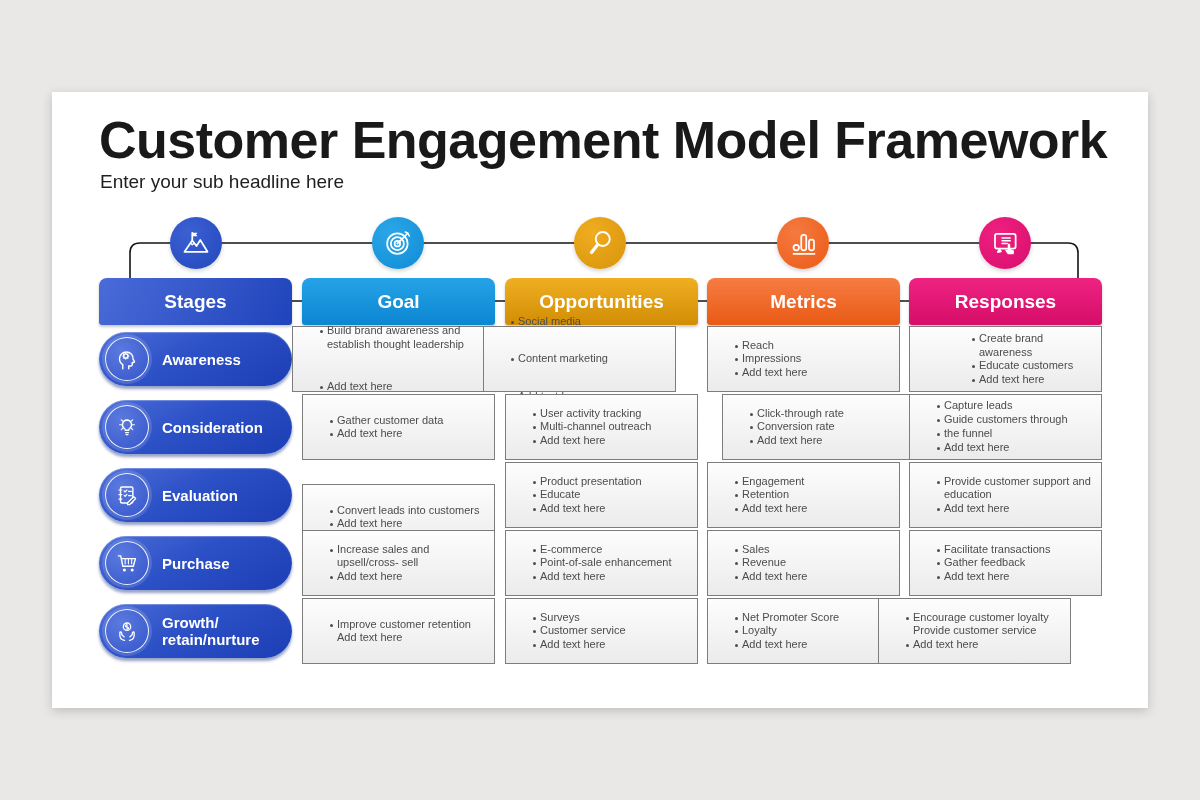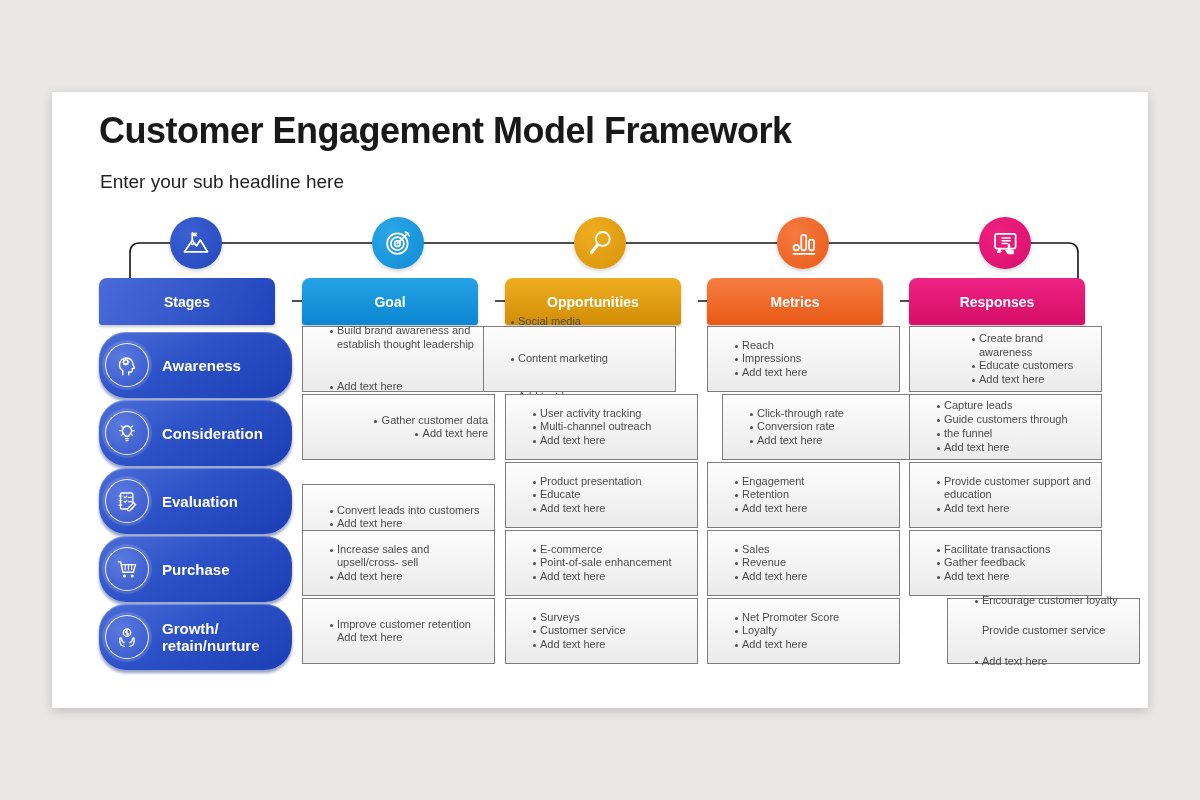--- a/index.html
+++ b/index.html
@@ -1,43 +1,43 @@
 <!DOCTYPE html>
 <html><head>
 <meta charset="utf-8">
 <style>
   html,body{margin:0;padding:0;}
   .page{position:relative;width:1200px;height:800px;background:#e9e8e6;overflow:hidden;
         font-family:"Liberation Sans",sans-serif;}
   .slide{position:absolute;left:52px;top:92px;width:1096px;height:616px;background:#ffffff;
          box-shadow:0 3px 10px rgba(0,0,0,.18);}
-  .title{position:absolute;left:47px;top:18px;font-size:36px;font-weight:bold;letter-spacing:-.5px;
+  .title{position:absolute;left:47px;top:18px;font-size:52px;font-weight:bold;letter-spacing:-.5px;
          color:#191919;}
   .subtitle{position:absolute;left:48px;top:79px;font-size:19px;color:#1f1f1f;}
 
   .connector{position:absolute;left:0;top:0;width:1096px;height:616px;pointer-events:none;}
 
   .head-circle{position:absolute;top:125px;width:52px;height:52px;border-radius:50%;
                display:flex;align-items:center;justify-content:center;box-shadow:0 2px 4px rgba(0,0,0,.18);}
   .hc-stages{left:118px;background:radial-gradient(circle at 35% 30%,#3c60d2,#2248bd);}
   .hc-goal{left:320px;background:radial-gradient(circle at 35% 30%,#2ba7e8,#0e8bd5);}
   .hc-opps{left:522px;background:radial-gradient(circle at 35% 30%,#f0ad20,#d8930a);}
   .hc-metrics{left:725px;background:radial-gradient(circle at 35% 30%,#f57a40,#ea5a16);}
   .hc-resp{left:927px;background:radial-gradient(circle at 35% 30%,#ee2080,#d90e6c);}
 
-  .col-header{position:absolute;top:186px;width:176px;height:47px;border-radius:8px 8px 3px 3px;
-              display:flex;align-items:center;justify-content:center;color:#fff;font-size:14px;
+  .col-header{position:absolute;top:186px;width:193px;height:47px;border-radius:8px 8px 3px 3px;
+              display:flex;align-items:center;justify-content:center;color:#fff;font-size:19px;
               font-weight:bold;box-shadow:0 2px 3px rgba(0,0,0,.22);}
   .ch-stages{left:47px;background:linear-gradient(120deg,#4a6bd8,#1f43bb);}
   .ch-goal{left:250px;background:linear-gradient(180deg,#26a3e7,#0b86d1);text-align:right;}
   .ch-opps{left:453px;background:linear-gradient(180deg,#f0ae22,#d18e05);}
   .ch-metrics{left:655px;background:linear-gradient(180deg,#f67c42,#e95a15);}
   .ch-resp{left:857px;background:linear-gradient(180deg,#ee2282,#d60d69);}
 
-  .pill{position:absolute;left:47px;width:193px;height:66px;border-radius:27px;
+  .pill{position:absolute;left:47px;width:193px;height:54px;border-radius:27px;
         background:linear-gradient(150deg,#4c6dd8 0%,#2c50c6 45%,#1c3eb5 100%);
         display:flex;align-items:center;
         box-shadow:0 3px 3px rgba(23,48,130,.45), inset 0 1px 1px rgba(255,255,255,.3);}
   .pill-circle{flex:none;width:42px;height:42px;margin-left:6px;border-radius:50%;
         background:radial-gradient(circle at 35% 30%,#5b7ade,#3656cc);
         border:1.5px solid rgba(255,255,255,.92);
         box-shadow:0 0 0 3px rgba(255,255,255,.14);
         display:flex;align-items:center;justify-content:center;}
   .pill-label{margin-left:13px;color:#fff;font-size:15px;font-weight:bold;line-height:17px;
         white-space:pre-line;}
@@ -176,35 +176,35 @@
           <path d="M12 6.3 c-.9 0-1.5.4-1.5 1 0 1.3 3 .6 3 1.9 0 .6-.7 1-1.5 1 M12 5.6 v5" stroke-width="1"></path>
           <path d="M9.7 20.6 c-2.6-.3-4.3-2-4.3-4.6 v-2.6 c0-.9 1.3-.9 1.5 0 l.5 2.4 1.9 1.6"></path>
           <path d="M14.3 20.6 c2.6-.3 4.3-2 4.3-4.6 v-2.6 c0-.9-1.3-.9-1.5 0 l-.5 2.4 -1.9 1.6"></path>
         </svg>
       </div>
       <span class="pill-label">Growth/
 retain/nurture</span>
     </div>
 
     <div id="matrix-grid">
-        <div class="cell" style="left: 250px; top: 234px; gap: 29px;">
+        <div class="cell" style="left: 240px; top: 234px; gap: 29px;">
           <div class="line">
             <span class="bul">
               <i></i>
             </span>
             <span class="txt">Build brand awareness and establish thought leadership</span>
           </div>
           <div class="line">
             <span class="bul">
               <i></i>
             </span>
             <span class="txt">Add text here</span>
           </div>
         </div>
-        <div class="cell" style="left: 250px; top: 302px; align-items: flex-end;">
+        <div class="cell" style="left: 250px; top: 302px;">
           <div class="line">
             <span class="bul">
               <i></i>
             </span>
             <span class="txt">Gather customer data</span>
           </div>
           <div class="line">
             <span class="bul">
               <i></i>
             </span>
@@ -526,21 +526,21 @@
             </span>
             <span class="txt">Gather feedback</span>
           </div>
           <div class="line">
             <span class="bul">
               <i></i>
             </span>
             <span class="txt">Add text here</span>
           </div>
         </div>
-        <div class="cell" style="left: 895px; top: 506px; gap: 17px;">
+        <div class="cell" style="left: 826px; top: 506px;">
           <div class="line">
             <span class="bul">
               <i></i>
             </span>
             <span class="txt">Encourage customer loyalty</span>
           </div>
           <div class="line">
             <span class="bul hidden">
               <i></i>
             </span>

